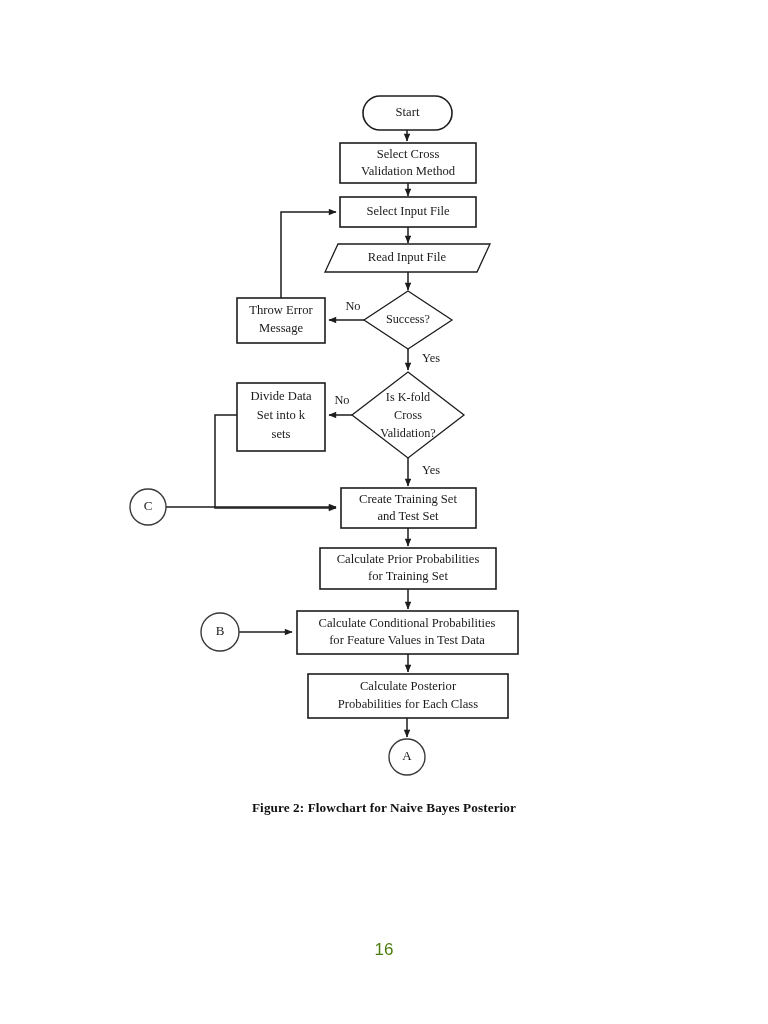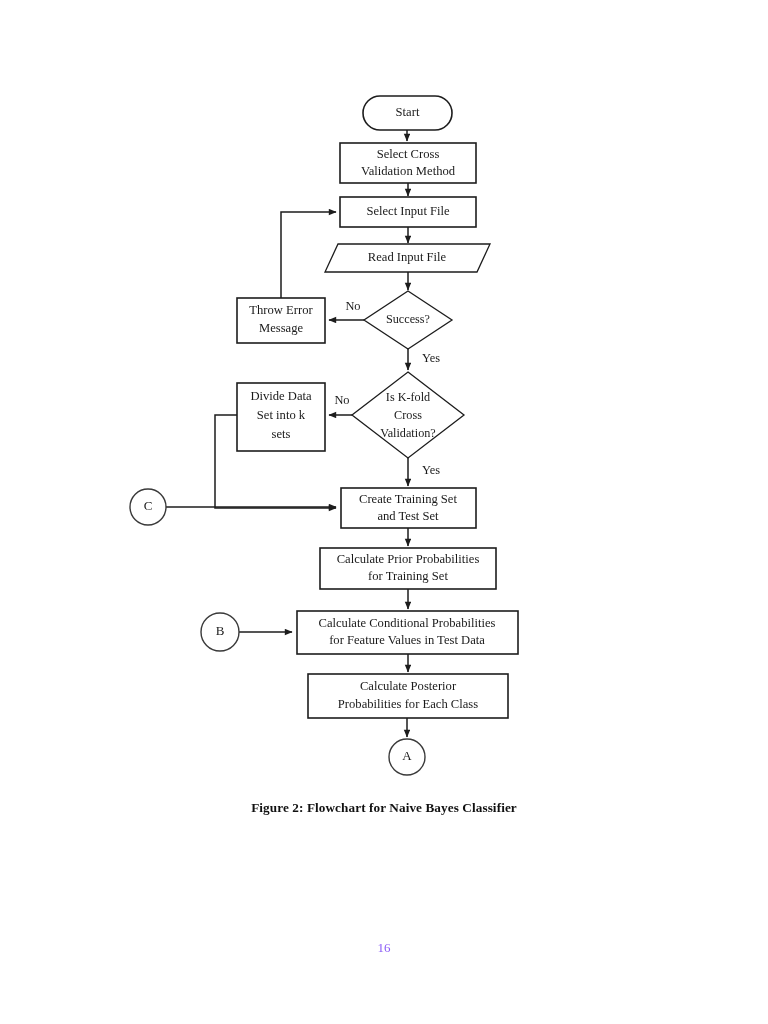--- a/index.html
+++ b/index.html
@@ -81,23 +81,23 @@
     font-weight: bold;
     color: #111111;
     letter-spacing: 0.1px;
   }
   #page-number {
     position: absolute;
     left: 0;
     right: 0;
     top: 940px;
     text-align: center;
-    font-family: Liberation Serif, serif;
-    font-size: 13px;
-    color: #8b5cf6;
+    font-family: Liberation Sans, sans-serif;
+    font-size: 17px;
+    color: #4d7c0f;
   }
 </style>
 </head>
 <body>
 
 <div id="page">
 
   <svg id="figure-svg" viewBox="0 0 768 800">
     <defs>
       <marker id="arrowhead" markerWidth="9" markerHeight="9" refX="7.6" refY="3.4" orient="auto" markerUnits="userSpaceOnUse">
@@ -229,17 +229,17 @@
         <text class="connector-text" x="220" y="632.5">B</text>
       </g>
 
       <g>
         <circle class="connector-circle" cx="148" cy="507" r="18"></circle>
         <text class="connector-text" x="148" y="507.5">C</text>
       </g>
     </g>
   </svg>
 
-  <div id="figure-caption">Figure 2: Flowchart for Naive Bayes Classifier</div>
+  <div id="figure-caption">Figure 2: Flowchart for Naive Bayes Posterior</div>
 
   <div id="page-number">16</div>
 
 </div>
 
 </body></html>

